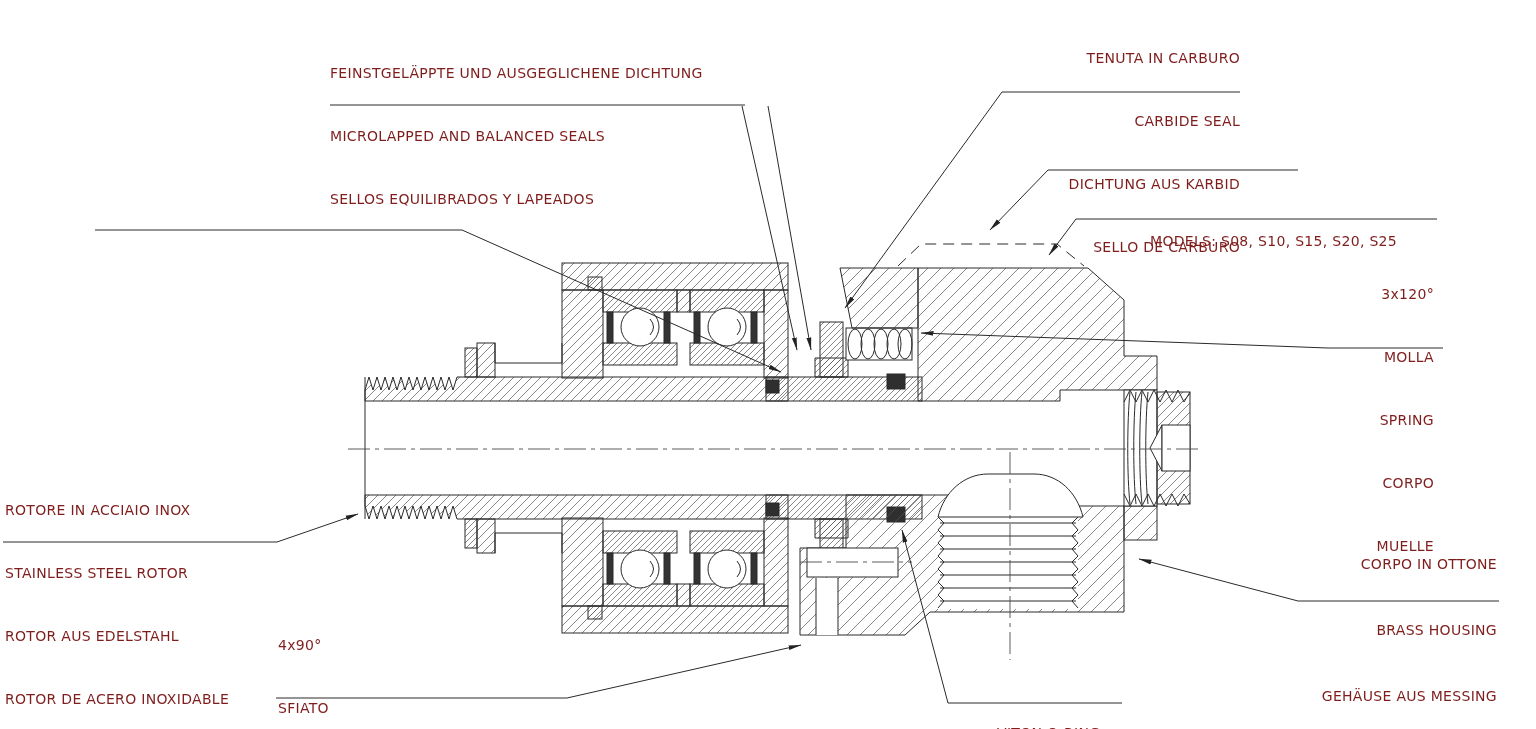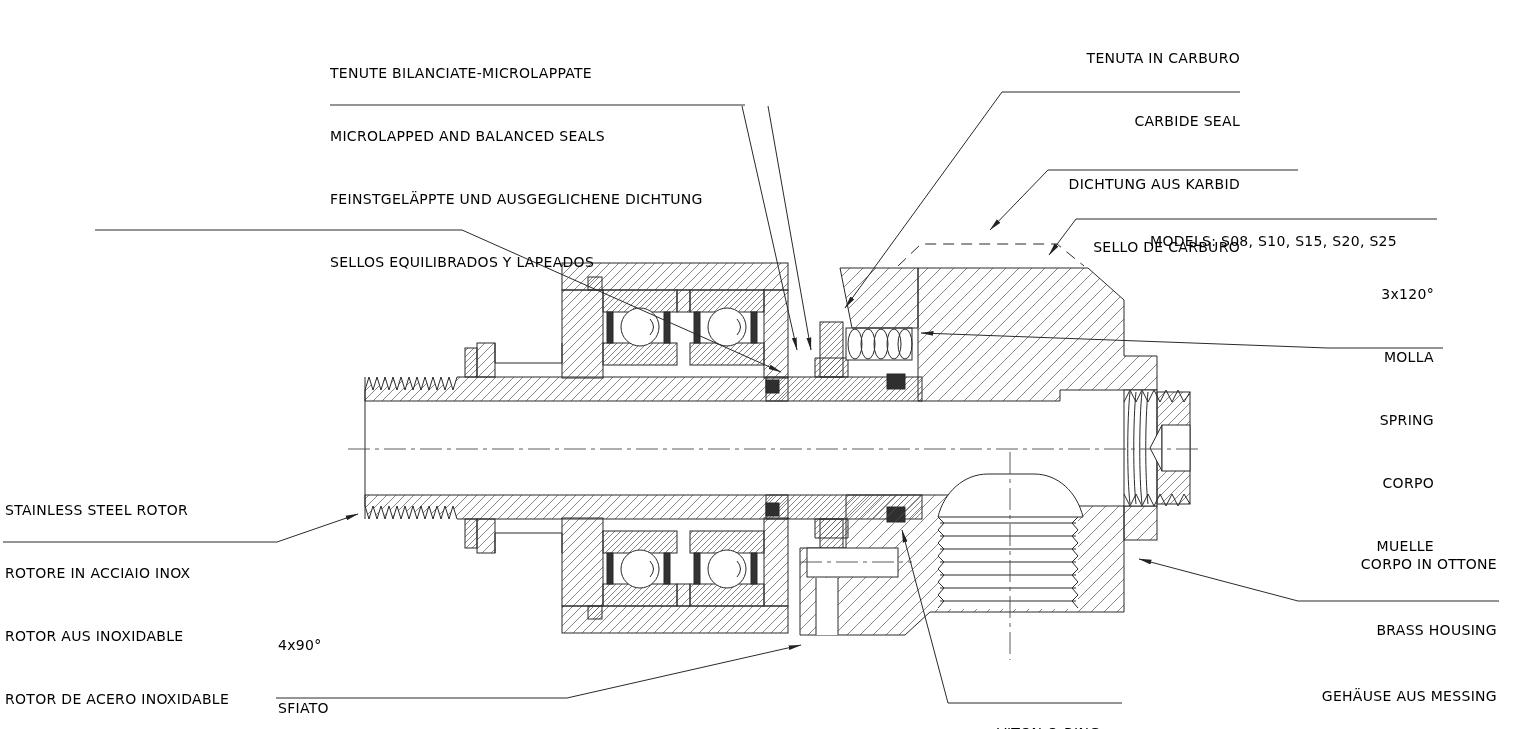--- a/index.html
+++ b/index.html
@@ -1,19 +1,19 @@
 <!DOCTYPE html>
 <html><head>
 <meta charset="utf-8">
 <style>
   html,body{margin:0;padding:0;background:#fff;}
   .canvas{position:relative;width:1536px;height:729px;background:#fff;overflow:hidden;
           font-family:"DejaVu Sans",sans-serif;}
   .draw{position:absolute;left:0;top:0;}
-  .lbl{position:absolute;font-size:14px;line-height:21px;color:#000000;
+  .lbl{position:absolute;font-size:14px;line-height:21px;color:#7f1d1d;
        letter-spacing:.3px;white-space:pre;}
   .lbl span{display:block;}
   .lbl.r{text-align:right;}
   .lbl.wide{line-height:22px;}
 </style>
 </head>
 <body>
 
 <div class="canvas">
 
@@ -165,23 +165,22 @@
       <path d="M3,542 H277"></path>
       <path d="M277,542 L358,514" marker-end="url(#arr)"></path>
       <path d="M276,698 H567"></path>
       <path d="M567,698 L801,645" marker-end="url(#arr)"></path>
       <path d="M948,703 H1122"></path>
       <path d="M948,703 L902,530" marker-end="url(#arr)"></path>
     </g>
   </svg>
 
   <div class="lbl" style="left:330px;top:21px">
-    <span>TENUTE BILANCIATE-MICROLAPPATE</span>
+    <span>FEINSTGELÄPPTE UND AUSGEGLICHENE DICHTUNG</span>
     <span>MICROLAPPED AND BALANCED SEALS</span>
-    <span>FEINSTGELÄPPTE UND AUSGEGLICHENE DICHTUNG</span>
     <span>SELLOS EQUILIBRADOS Y LAPEADOS</span>
   </div>
 
   <div class="lbl r" style="right:296px;top:6px">
     <span>TENUTA IN CARBURO</span>
     <span>CARBIDE SEAL</span>
     <span>DICHTUNG AUS KARBID</span>
     <span>SELLO DE CARBURO</span>
   </div>
 
@@ -193,23 +192,23 @@
 
   <div class="lbl r" style="right:102px;top:242px">
     <span>3x120°</span>
     <span>MOLLA</span>
     <span>SPRING</span>
     <span>CORPO</span>
     <span>MUELLE</span>
   </div>
 
   <div class="lbl" style="left:5px;top:458px">
+    <span>ROTORE IN ACCIAIO INOX</span>
     <span>STAINLESS STEEL ROTOR</span>
-    <span>ROTORE IN ACCIAIO INOX</span>
-    <span>ROTOR AUS INOXIDABLE</span>
+    <span>ROTOR AUS EDELSTAHL</span>
     <span>ROTOR DE ACERO INOXIDABLE</span>
   </div>
 
   <div class="lbl" style="left:278px;top:593px">
     <span>4x90°</span>
     <span>SFIATO</span>
     
     
     
   </div>

